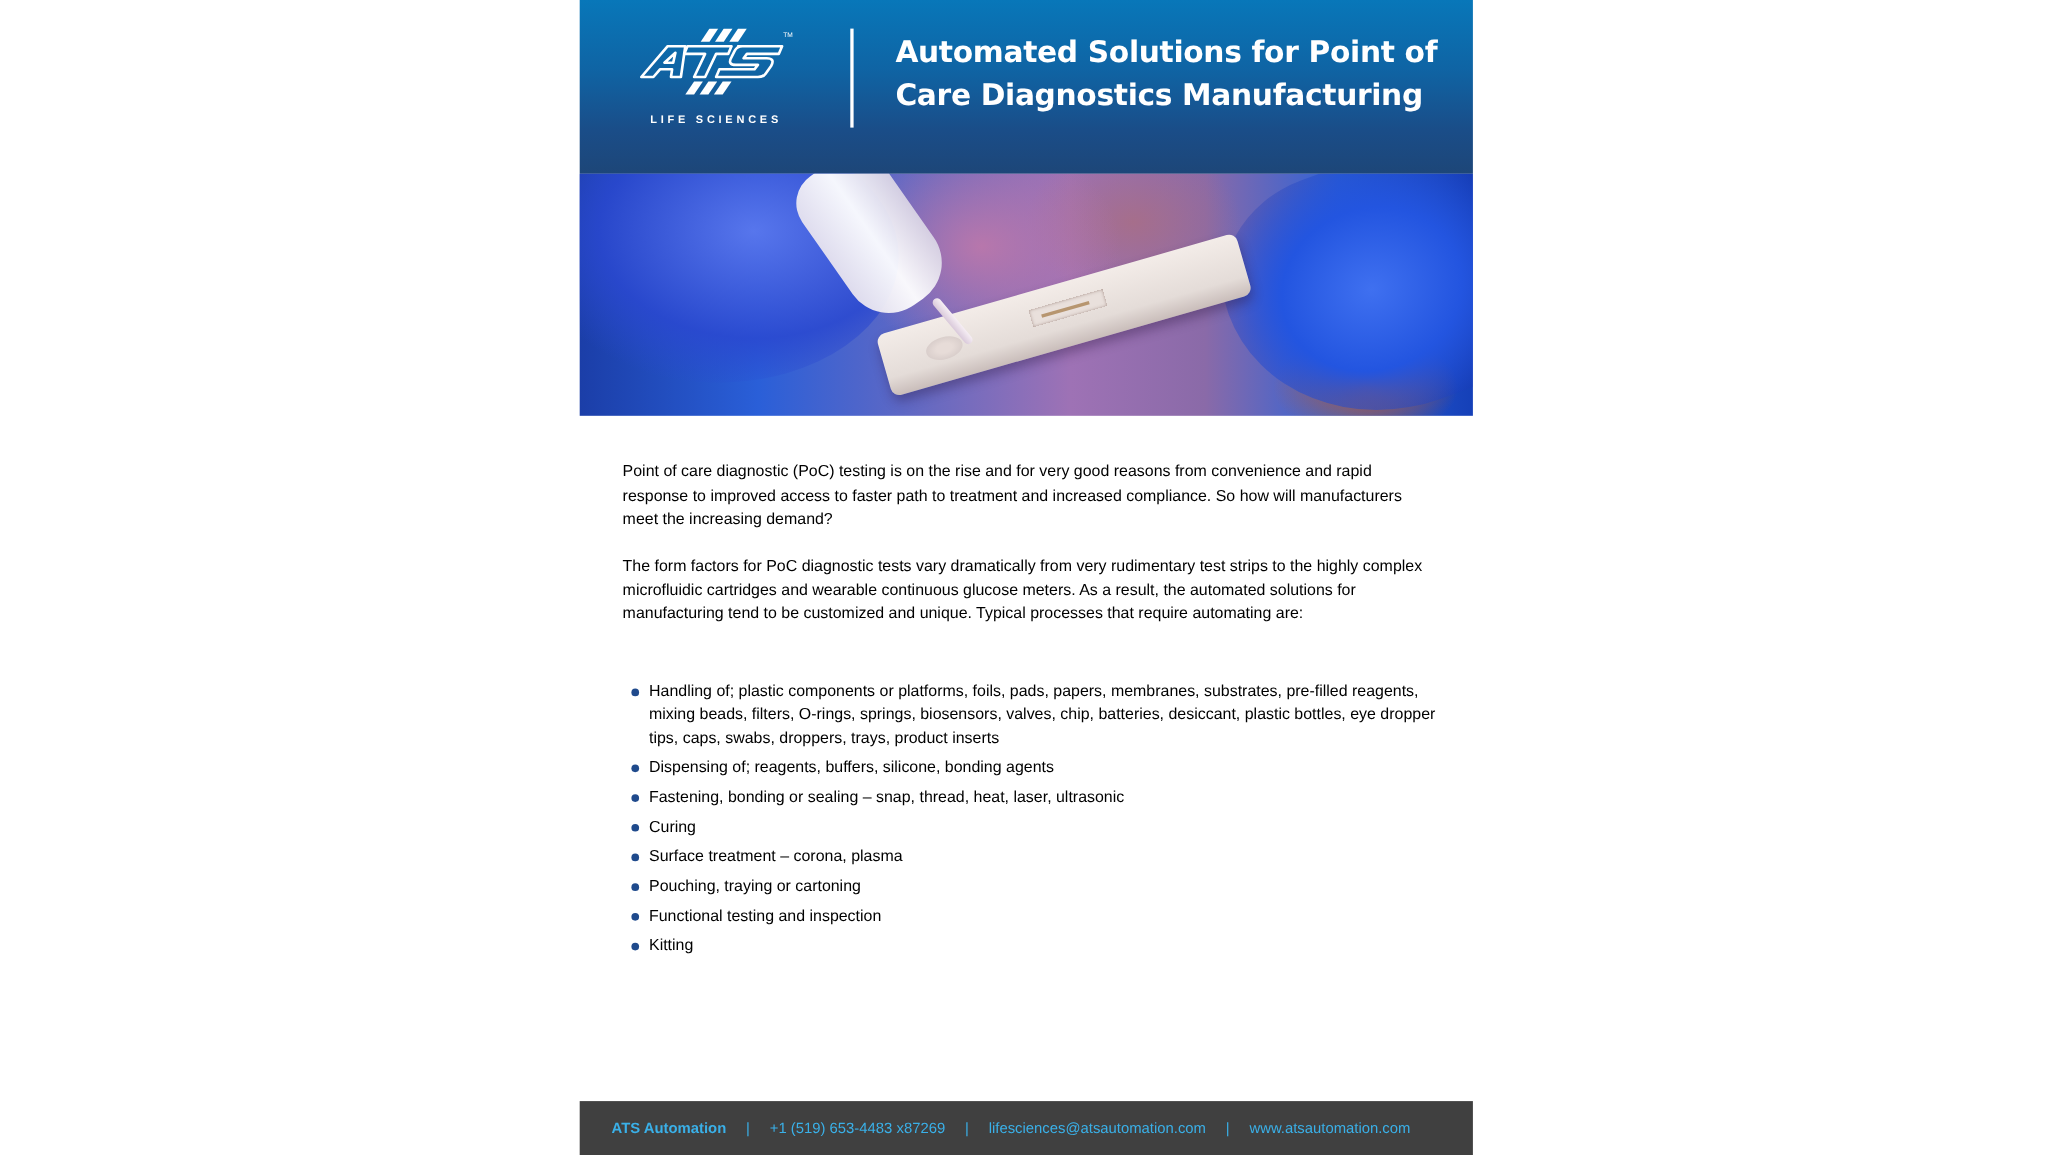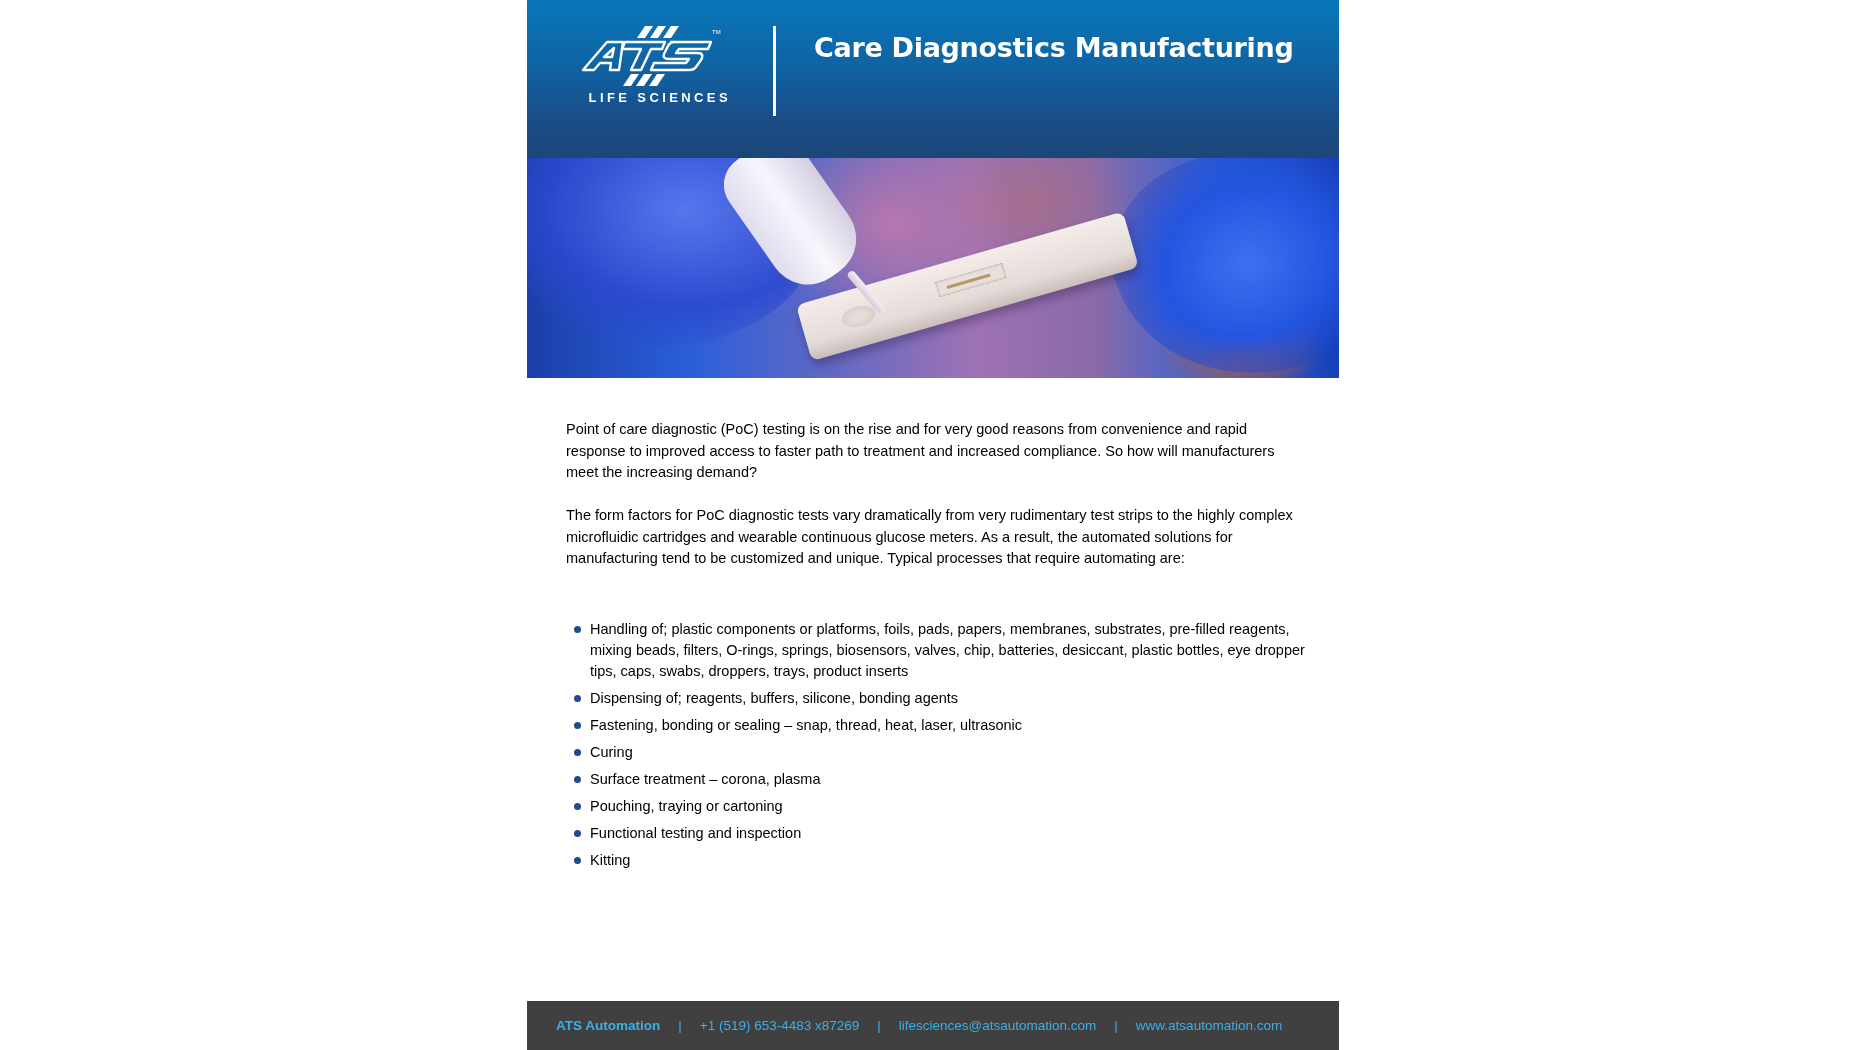--- a/index.html
+++ b/index.html
@@ -10,22 +10,22 @@
   .page {
     position: absolute; left: 527px; top: 0; width: 812px; height: 1050px; background: #ffffff;
   }
   .header {
     position: absolute; left: 0; top: 0; width: 812px; height: 158px;
     background: linear-gradient(180deg, #0877b9 0%, #0f64a4 40%, #1a4d88 75%, #1d4678 100%);
   }
   .logo { position: absolute; left: 44px; top: 26px; width: 160px; height: 90px; }
   .logo svg { position: absolute; left: 8px; top: 0; }
   .logo-sub {
-    position: absolute; left: 0; top: 64px; width: 160px; text-align: right;
-    color: #ffffff; font-size: 13px; font-weight: bold; letter-spacing: 3.4px; white-space: nowrap;
+    position: absolute; left: 0; top: 78px; width: 160px; text-align: center;
+    color: #ffffff; font-size: 10px; font-weight: bold; letter-spacing: 3.4px; white-space: nowrap;
   }
   .divider { position: absolute; left: 246px; top: 26px; width: 3px; height: 90px; background: #ffffff; }
   .title {
     position: absolute; left: 287px; top: 28px; width: 510px;
     color: #ffffff; font-family: "DejaVu Sans", sans-serif; font-weight: bold;
     font-size: 27px; line-height: 39px; letter-spacing: -0.3px;
   }
   .title span { display: block; white-space: nowrap; }
   .hero {
     position: absolute; left: 0; top: 158px; width: 812px; height: 220px; overflow: hidden;
@@ -113,20 +113,21 @@
 
         <path d="M92,16 L132,16 L129,23 L100,23 L97,27 L118,27 Q126,27 122,34 L117,41 Q115,44 110,44 L72,44 L75,37 L107,37 L110,33 L90,33 Q82,33 86,26 L89,20 Q91,16 96,16 Z" fill="none" stroke="#ffffff" stroke-width="2.4" stroke-linejoin="round"></path>
         <text x="133" y="8" fill="#ffffff" font-size="6" font-family="Liberation Sans, sans-serif">TM</text>
       </svg>
       <div class="logo-sub">LIFE SCIENCES</div>
     </div>
 
     <div class="divider"></div>
 
     <div class="title">
+      <span>Automated Solutions for Point of</span>
       <span>Care Diagnostics Manufacturing</span>
     </div>
   </div>
 
   <div class="hero">
     <div class="glove-left"></div>
     <div class="glove-right"></div>
     <div class="cassette">
       <div class="well"></div>
       <div class="window"></div>

